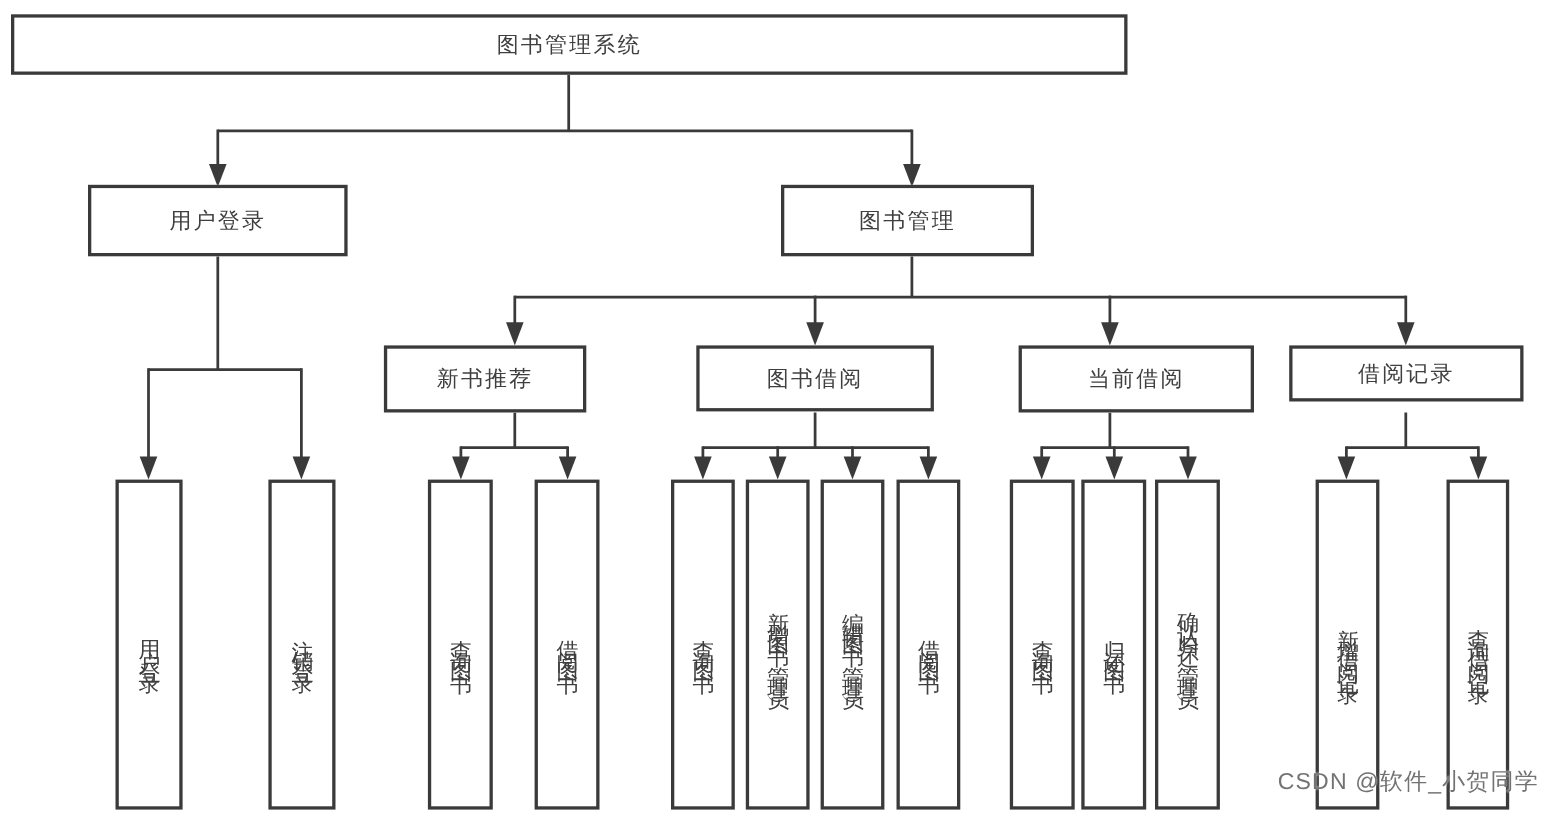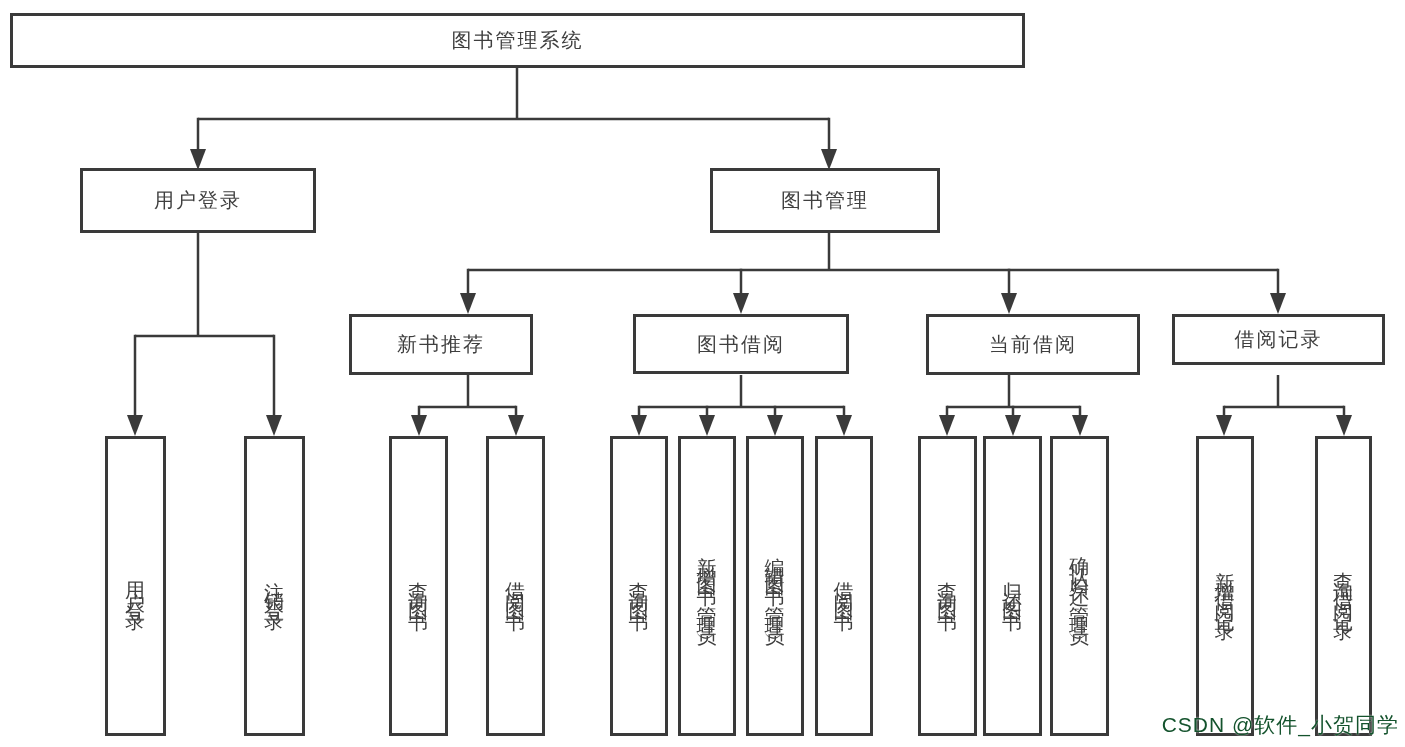--- a/index.html
+++ b/index.html
@@ -38,24 +38,24 @@
   .box .vtext {
     writing-mode: vertical-lr;
     text-orientation: mixed;
     letter-spacing: 10px;
     line-height: 1.1;
     white-space: nowrap;
   }
   .watermark {
     position: absolute;
     right: 6px;
-    top: 711px;
+    top: 696px;
     z-index: 3;
     font-size: 21px;
-    color: #14532d;
+    color: #737373;
     letter-spacing: 1px;
     text-shadow: 0 0 2px #ffffff;
   }
 </style>
 </head>
 <body>
 
 <div class="stage">
 
   <svg class="wires" width="1405" height="747" viewBox="0 0 1405 747">

